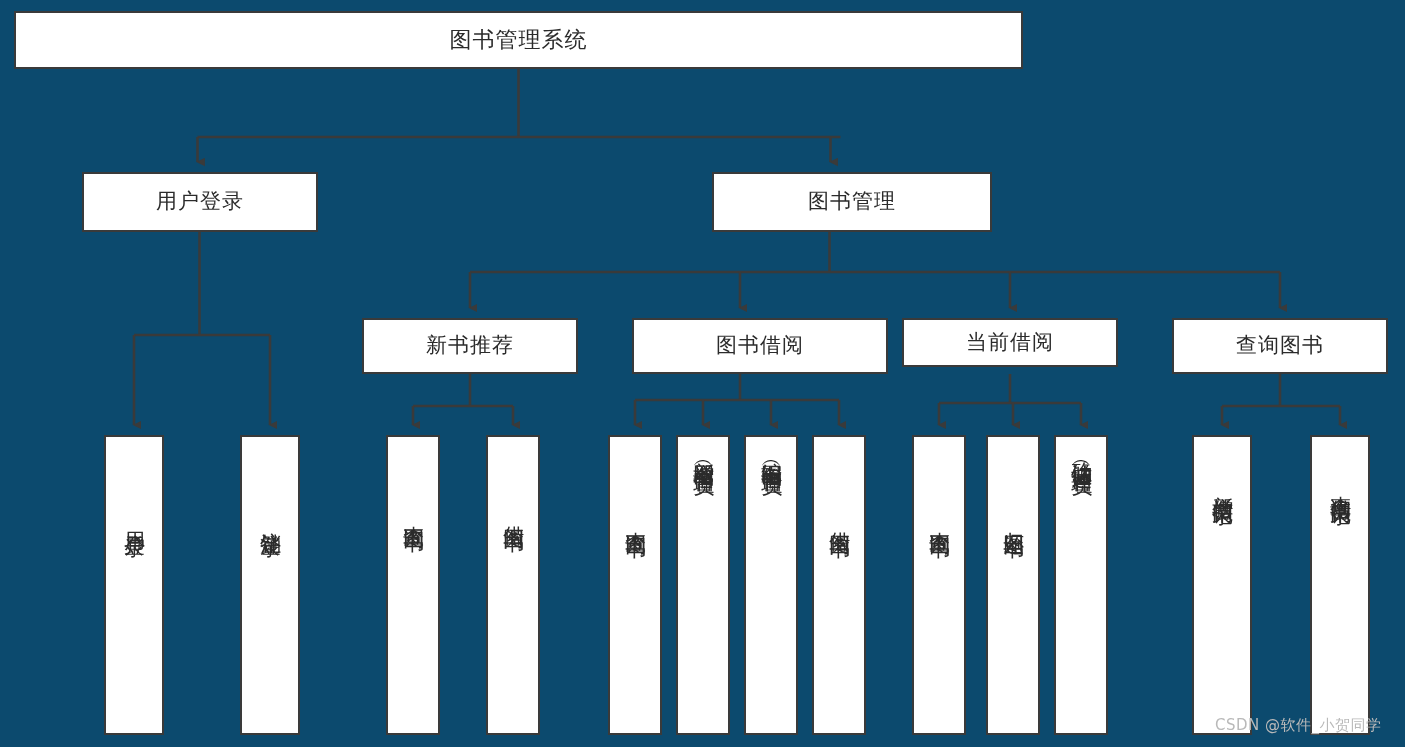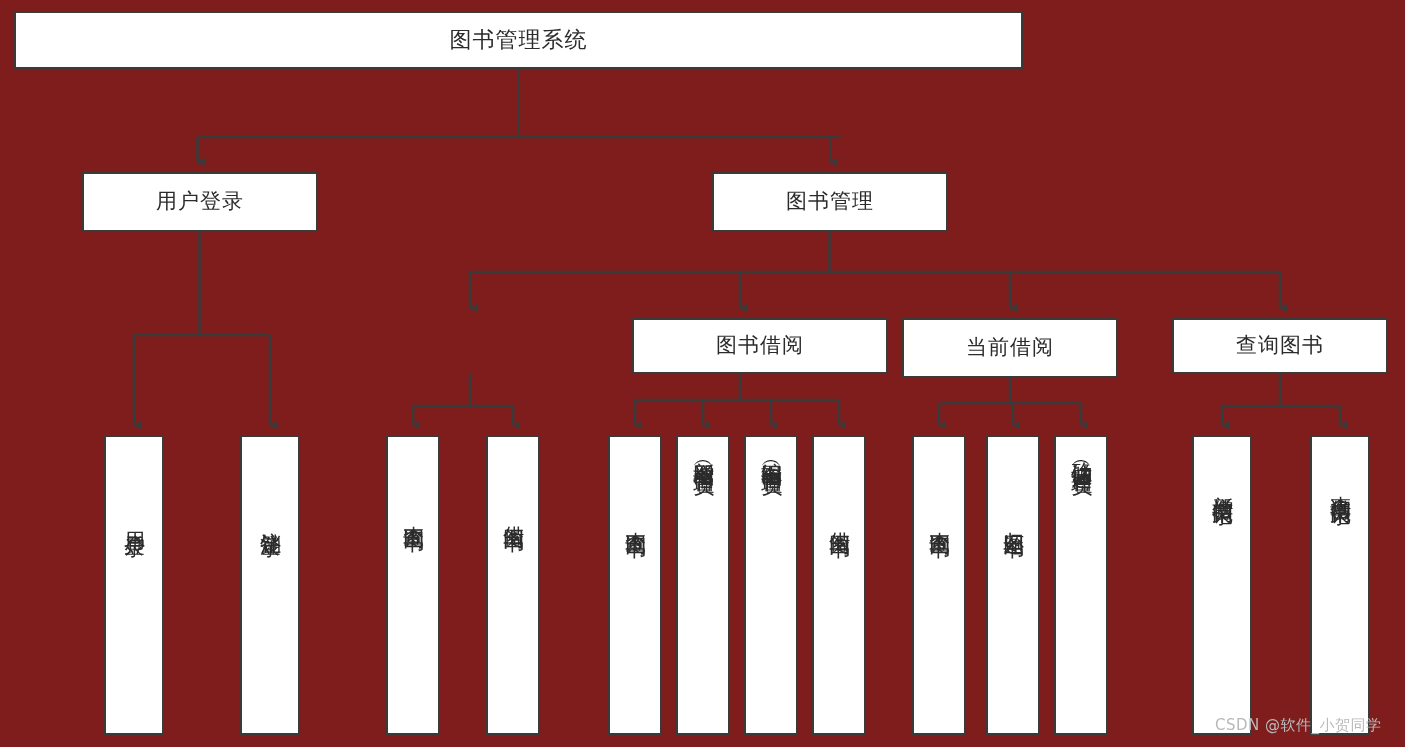--- a/index.html
+++ b/index.html
@@ -7,21 +7,21 @@
     padding: 0;
     background: #ffffff;
   }
   body {
     font-family: "DejaVu Sans", "Liberation Sans", sans-serif;
   }
   #canvas {
     position: relative;
     width: 1405px;
     height: 747px;
-    background: #7f1d1d;
+    background: #0c4a6e;
     overflow: hidden;
   }
   #edges {
     position: absolute;
     left: 0;
     top: 0;
     width: 1405px;
     height: 747px;
   }
   .node {
@@ -134,28 +134,31 @@
     </g>
   </svg>
 
   <div class="node horiz root" style="left:14px; top:11px; width:1009px; height:58px;">
     <span>图书管理系统</span>
   </div>
 
   <div class="node horiz" style="left:82px; top:172px; width:236px; height:60px;">
     <span>用户登录</span>
   </div>
-  <div class="node horiz" style="left:712px; top:172px; width:236px; height:60px;">
+  <div class="node horiz" style="left:712px; top:172px; width:280px; height:60px;">
     <span>图书管理</span>
   </div>
 
+  <div class="node horiz" style="left:362px; top:318px; width:216px; height:56px;">
+    <span>新书推荐</span>
+  </div>
   <div class="node horiz" style="left:632px; top:318px; width:256px; height:56px;">
     <span>图书借阅</span>
   </div>
-  <div class="node horiz" style="left:902px; top:318px; width:216px; height:60px;">
+  <div class="node horiz" style="left:902px; top:318px; width:216px; height:49px;">
     <span>当前借阅</span>
   </div>
   <div class="node horiz" style="left:1172px; top:318px; width:216px; height:56px;">
     <span>查询图书</span>
   </div>
 
   <div class="node vert" style="left:104px; top:435px; width:60px; height:300px; padding-top:78px;">
     <span class="vert-label">用户登录</span>
   </div>
   <div class="node vert" style="left:240px; top:435px; width:60px; height:300px; padding-top:78px;">

